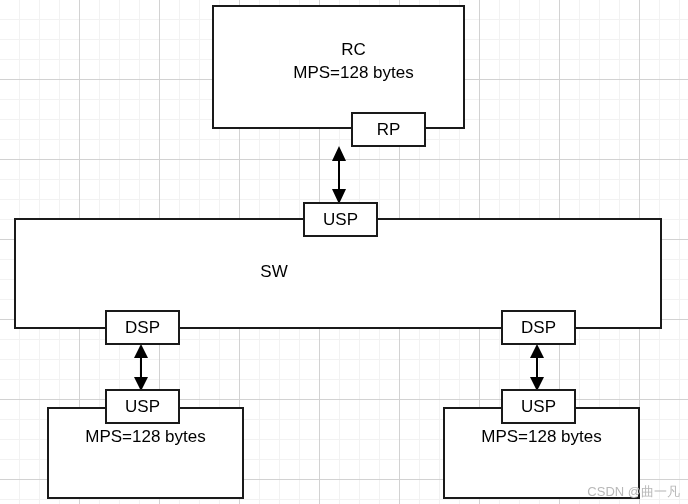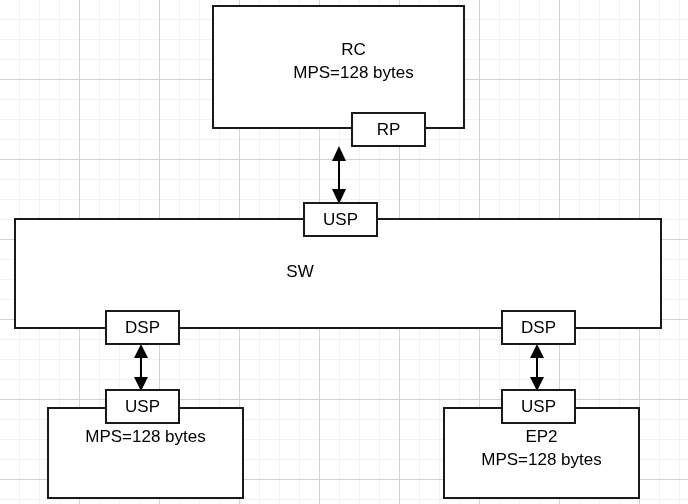--- a/index.html
+++ b/index.html
@@ -52,21 +52,21 @@
   #ep2-text   { top: 425px; }
   .box-text {
     position: absolute;
     text-align: center;
     color: #000000;
     font-size: 17px;
     line-height: 23px;
     white-space: nowrap;
   }
   #rc-text  { left: 212px; width: 253px; }
-  #sw-text  { left: 14px;  width: 520px; margin-left: 26px; }
+  #sw-text  { left: 14px;  width: 520px; }
   #ep1-text { left: 47px;  width: 197px; }
   #ep2-text { left: 443px; width: 197px; }
 
   
   .port {
     position: absolute;
     box-sizing: border-box;
     background: #ffffff;
     border: 2px solid #1a1a1a;
     width: 75px;
@@ -151,19 +151,19 @@
   </svg>
 
   <div class="node" id="ep1-box"></div>
   <div class="box-text" id="ep1-text">
     <div>MPS=128 bytes</div>
   </div>
   <div class="port" id="usp-ep1-port">USP</div>
 
   <div class="node" id="ep2-box"></div>
   <div class="box-text" id="ep2-text">
-    <div>EP2</div>
     <div>MPS=128 bytes</div>
   </div>
   <div class="port" id="usp-ep2-port">USP</div>
 
+  <div id="watermark">CSDN @曲一凡</div>
 
 </div>
 
 </body></html>

